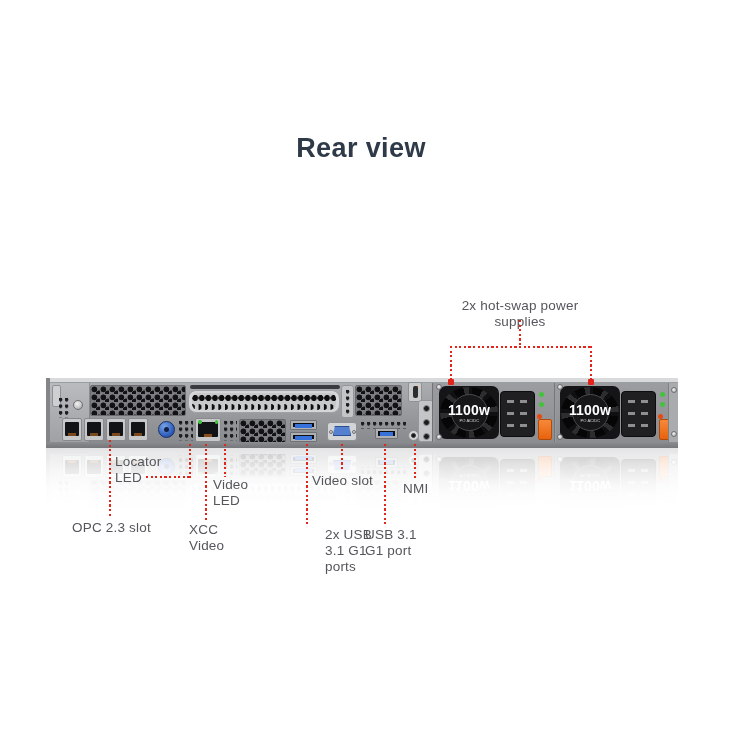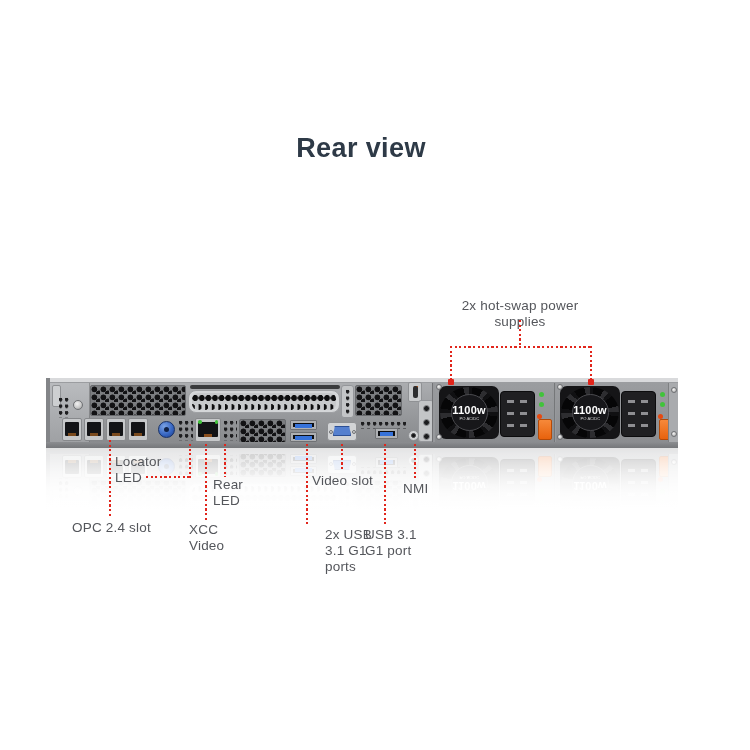--- a/index.html
+++ b/index.html
@@ -58,21 +58,21 @@
   .holestrip{background:#c3c5c7;border:1px solid #94969a;border-radius:3px;}
   .hole{width:7px;height:7px;border-radius:50%;background:#1b1c1e;border:1.5px solid #8e9093;}
   .psuZone{left:386px;top:5px;width:236px;height:59px;background:#97999c;border-left:1px solid rgba(0,0,0,.25);}
   .psu{top:0;width:119px;height:59px;background:linear-gradient(#9b9da0,#8b8d90);}
   .psu .fan{left:4px;top:3px;width:60px;height:53px;border-radius:7px;background:#151517;}
   .psu .blades{left:1px;top:1px;width:58px;height:51px;border-radius:50%;
       background:repeating-conic-gradient(from 8deg,#060607 0deg 24deg,#2d2d30 24deg 36deg,#101012 36deg 45deg);}
   .psu .disc{left:50%;top:50%;width:37px;height:37px;margin:-18.5px 0 0 -18.5px;border-radius:50%;
       background:#17171a;border:1.5px solid #4a4a4e;color:#fff;display:flex;flex-direction:column;
       align-items:center;justify-content:center;text-align:center;}
-  .psu .watt{position:static;font-size:11px;font-weight:bold;letter-spacing:.2px;}
+  .psu .watt{position:static;font-size:14px;font-weight:bold;letter-spacing:.2px;}
   .psu .ptype{position:static;font-size:6px;transform:scale(.68);white-space:nowrap;color:#d8d8d8;}
   .psu .inlet{left:65px;top:8px;width:35px;height:46px;background:#202022;border:1px solid #0c0c0d;border-radius:4px;}
   .psu .bar{width:7px;height:3px;background:#8f8f92;}
   .psu .tab{left:103px;top:36px;width:14px;height:21px;border-radius:2px;
       background:linear-gradient(#f6893a,#e8620d);border:1px solid #b44a08;}
   .rightcap{left:622px;top:5px;width:10px;height:59px;background:#a9abae;border-left:1px solid rgba(0,0,0,.25);}
   .sep{width:1px;background:rgba(0,0,0,.22);}
   
   .reflection{top:448px !important;transform:scaleY(-1);opacity:.3;filter:blur(.4px);z-index:1;
       -webkit-mask-image:linear-gradient(to bottom,rgba(0,0,0,0) 10%,rgba(0,0,0,.9) 85%);
@@ -402,21 +402,21 @@
   <div class="dotv" style="left:189px;top:444px;height:34px;"></div>
   <div class="doth" style="left:146px;top:476px;width:45px;"></div>
   <div class="dotv" style="left:205px;top:444px;height:76px;"></div>
   <div class="dotv" style="left:224px;top:444px;height:33px;"></div>
   <div class="dotv" style="left:306px;top:444px;height:82px;"></div>
   <div class="dotv" style="left:341px;top:444px;height:27px;"></div>
   <div class="dotv" style="left:384px;top:444px;height:81px;"></div>
   <div class="dotv" style="left:414px;top:444px;height:35px;"></div>
 
   <div class="lbl" style="left:115px;top:454px;width:58px;">Locator LED</div>
-  <div class="lbl" style="left:213px;top:477px;width:46px;">Rear LED</div>
+  <div class="lbl" style="left:213px;top:477px;width:46px;">Video LED</div>
   <div class="lbl nowrap" style="left:312px;top:473px;">Video slot</div>
   <div class="lbl nowrap" style="left:403px;top:481px;">NMI</div>
-  <div class="lbl nowrap" style="left:72px;top:520px;">OPC 2.4 slot</div>
+  <div class="lbl nowrap" style="left:72px;top:520px;">OPC 2.3 slot</div>
   <div class="lbl" style="left:189px;top:522px;width:46px;">XCC Video</div>
   <div class="lbl" style="left:283px;top:527px;width:54px;margin-left:42px;">2x USB 3.1 G1 ports</div>
   <div class="lbl" style="left:365px;top:527px;width:62px;">USB 3.1 G1 port</div>
 
 </div>
 
 </body></html>

